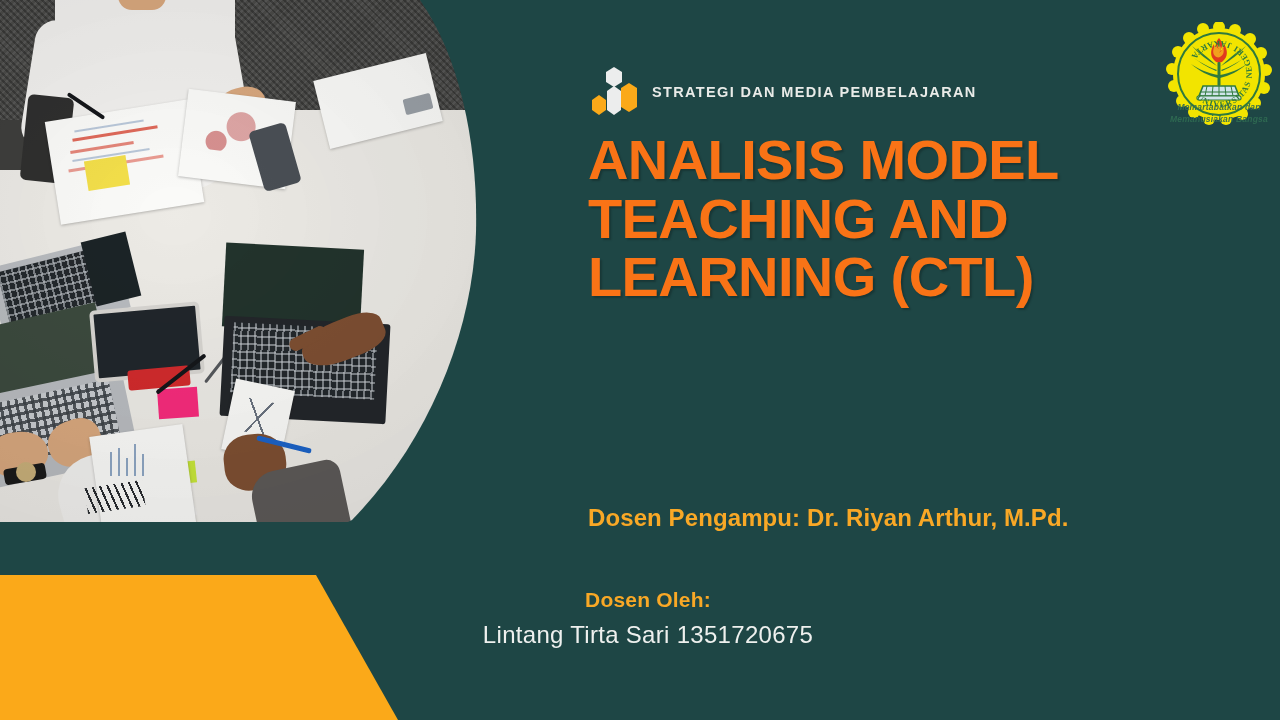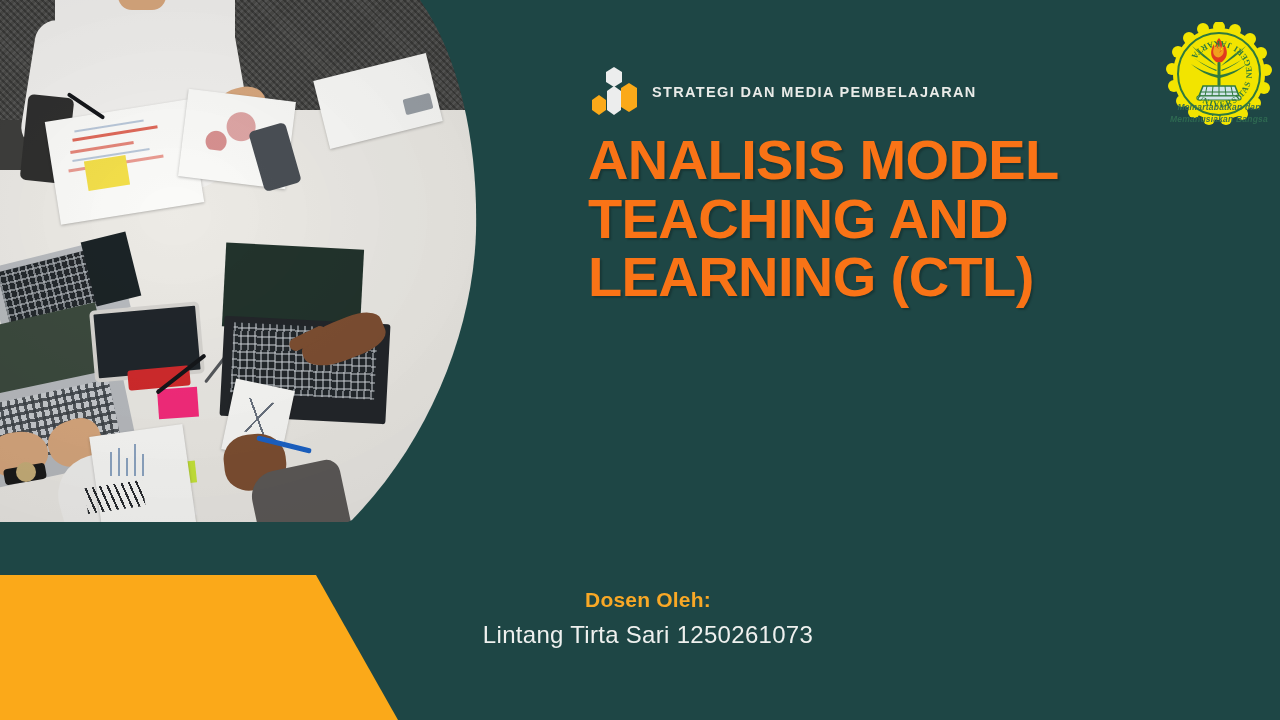--- a/index.html
+++ b/index.html
@@ -228,25 +228,26 @@
       </div>
       <div id="brand-text">STRATEGI DAN MEDIA PEMBELAJARAN</div>
     </div>
 
     <div id="maintitle">
       <span class="ln">ANALISIS MODEL</span>
       <span class="ln">TEACHING AND</span>
       <span class="ln">LEARNING (CTL)</span>
     </div>
 
+    <div id="lecturer">Dosen Pengampu: Dr. Riyan Arthur, M.Pd.</div>
   </div>
 
   <div id="credit">
     <div id="credit-label">Dosen Oleh:</div>
-    <div id="credit-name">Lintang Tirta Sari 1250261073</div>
+    <div id="credit-name">Lintang Tirta Sari 1351720675</div>
   </div>
 
   <div id="seal">
     <svg viewBox="0 0 112 118" width="112" height="118" aria-hidden="true">
 
       <g>
         <circle cx="56" cy="52" r="46" fill="#f2e400"></circle>
         <g fill="#f2e400">
 
           <circle cx="56" cy="5" r="6"></circle>

